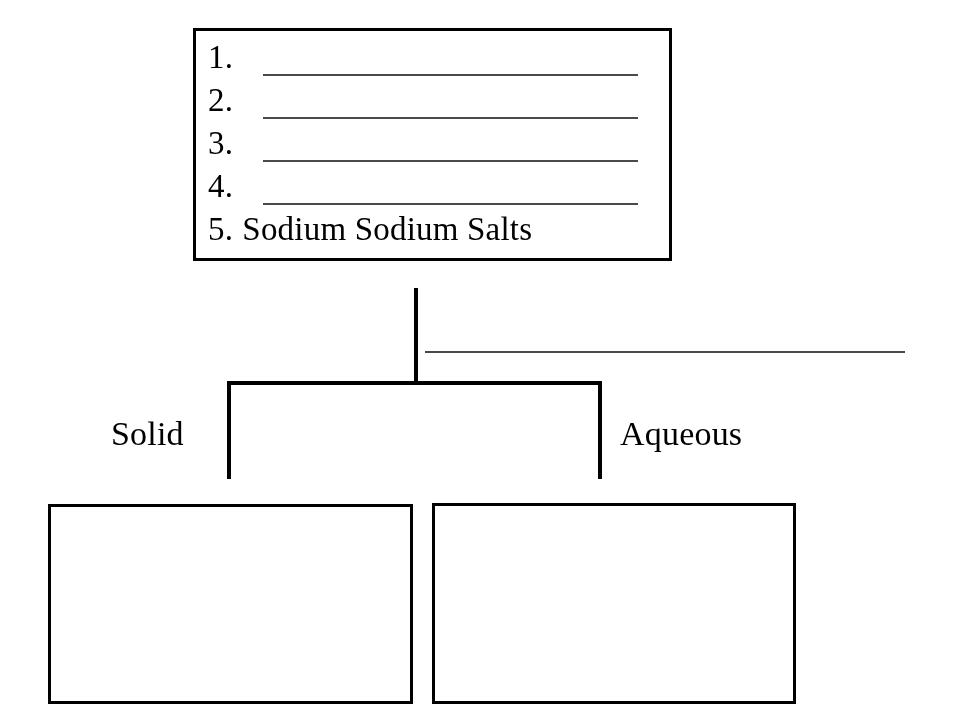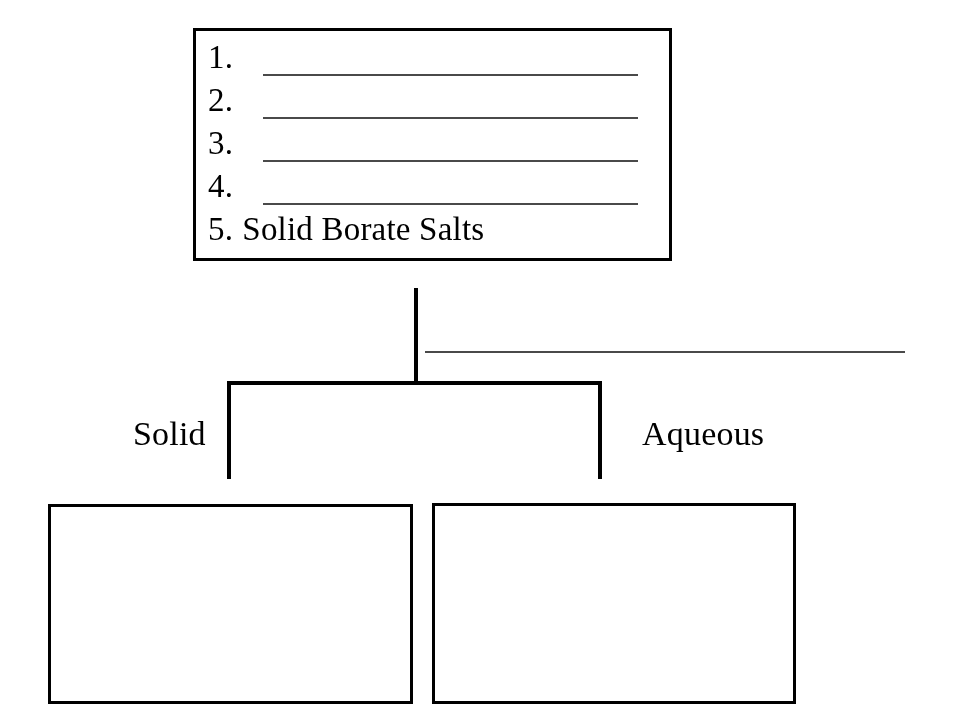--- a/index.html
+++ b/index.html
@@ -106,21 +106,20 @@
     border-bottom: 2px solid #4a4a4a;
   }
 
   
   .branch-label {
     position: absolute;
     font-size: 34px;
     line-height: 40px;
     white-space: nowrap;
     letter-spacing: 0.2px;
-    margin-left: 22px;
   }
   .label-solid { left: 111px; top: 414px; }
   .label-aqueous { left: 620px; top: 414px; text-align: center; }
 
   
   .bottom-box {
     position: absolute;
     border: 3px solid #000000;
     box-sizing: border-box;
     background: #ffffff;
@@ -165,21 +164,21 @@
       </div>
 
       <div class="list-row">
         <span class="row-num">4.</span>
         <span class="row-text"></span>
         <span class="row-blank"></span>
       </div>
 
       <div class="list-row">
         <span class="row-num">5.</span>
-        <span class="row-text">Solid Borate Salts</span>
+        <span class="row-text">Sodium Sodium Salts</span>
       </div>
 
     </div>
   </div>
 
   <div class="conn-stem"></div>
   <div class="conn-bar"></div>
   <div class="conn-leg-left"></div>
   <div class="conn-leg-right"></div>
 

